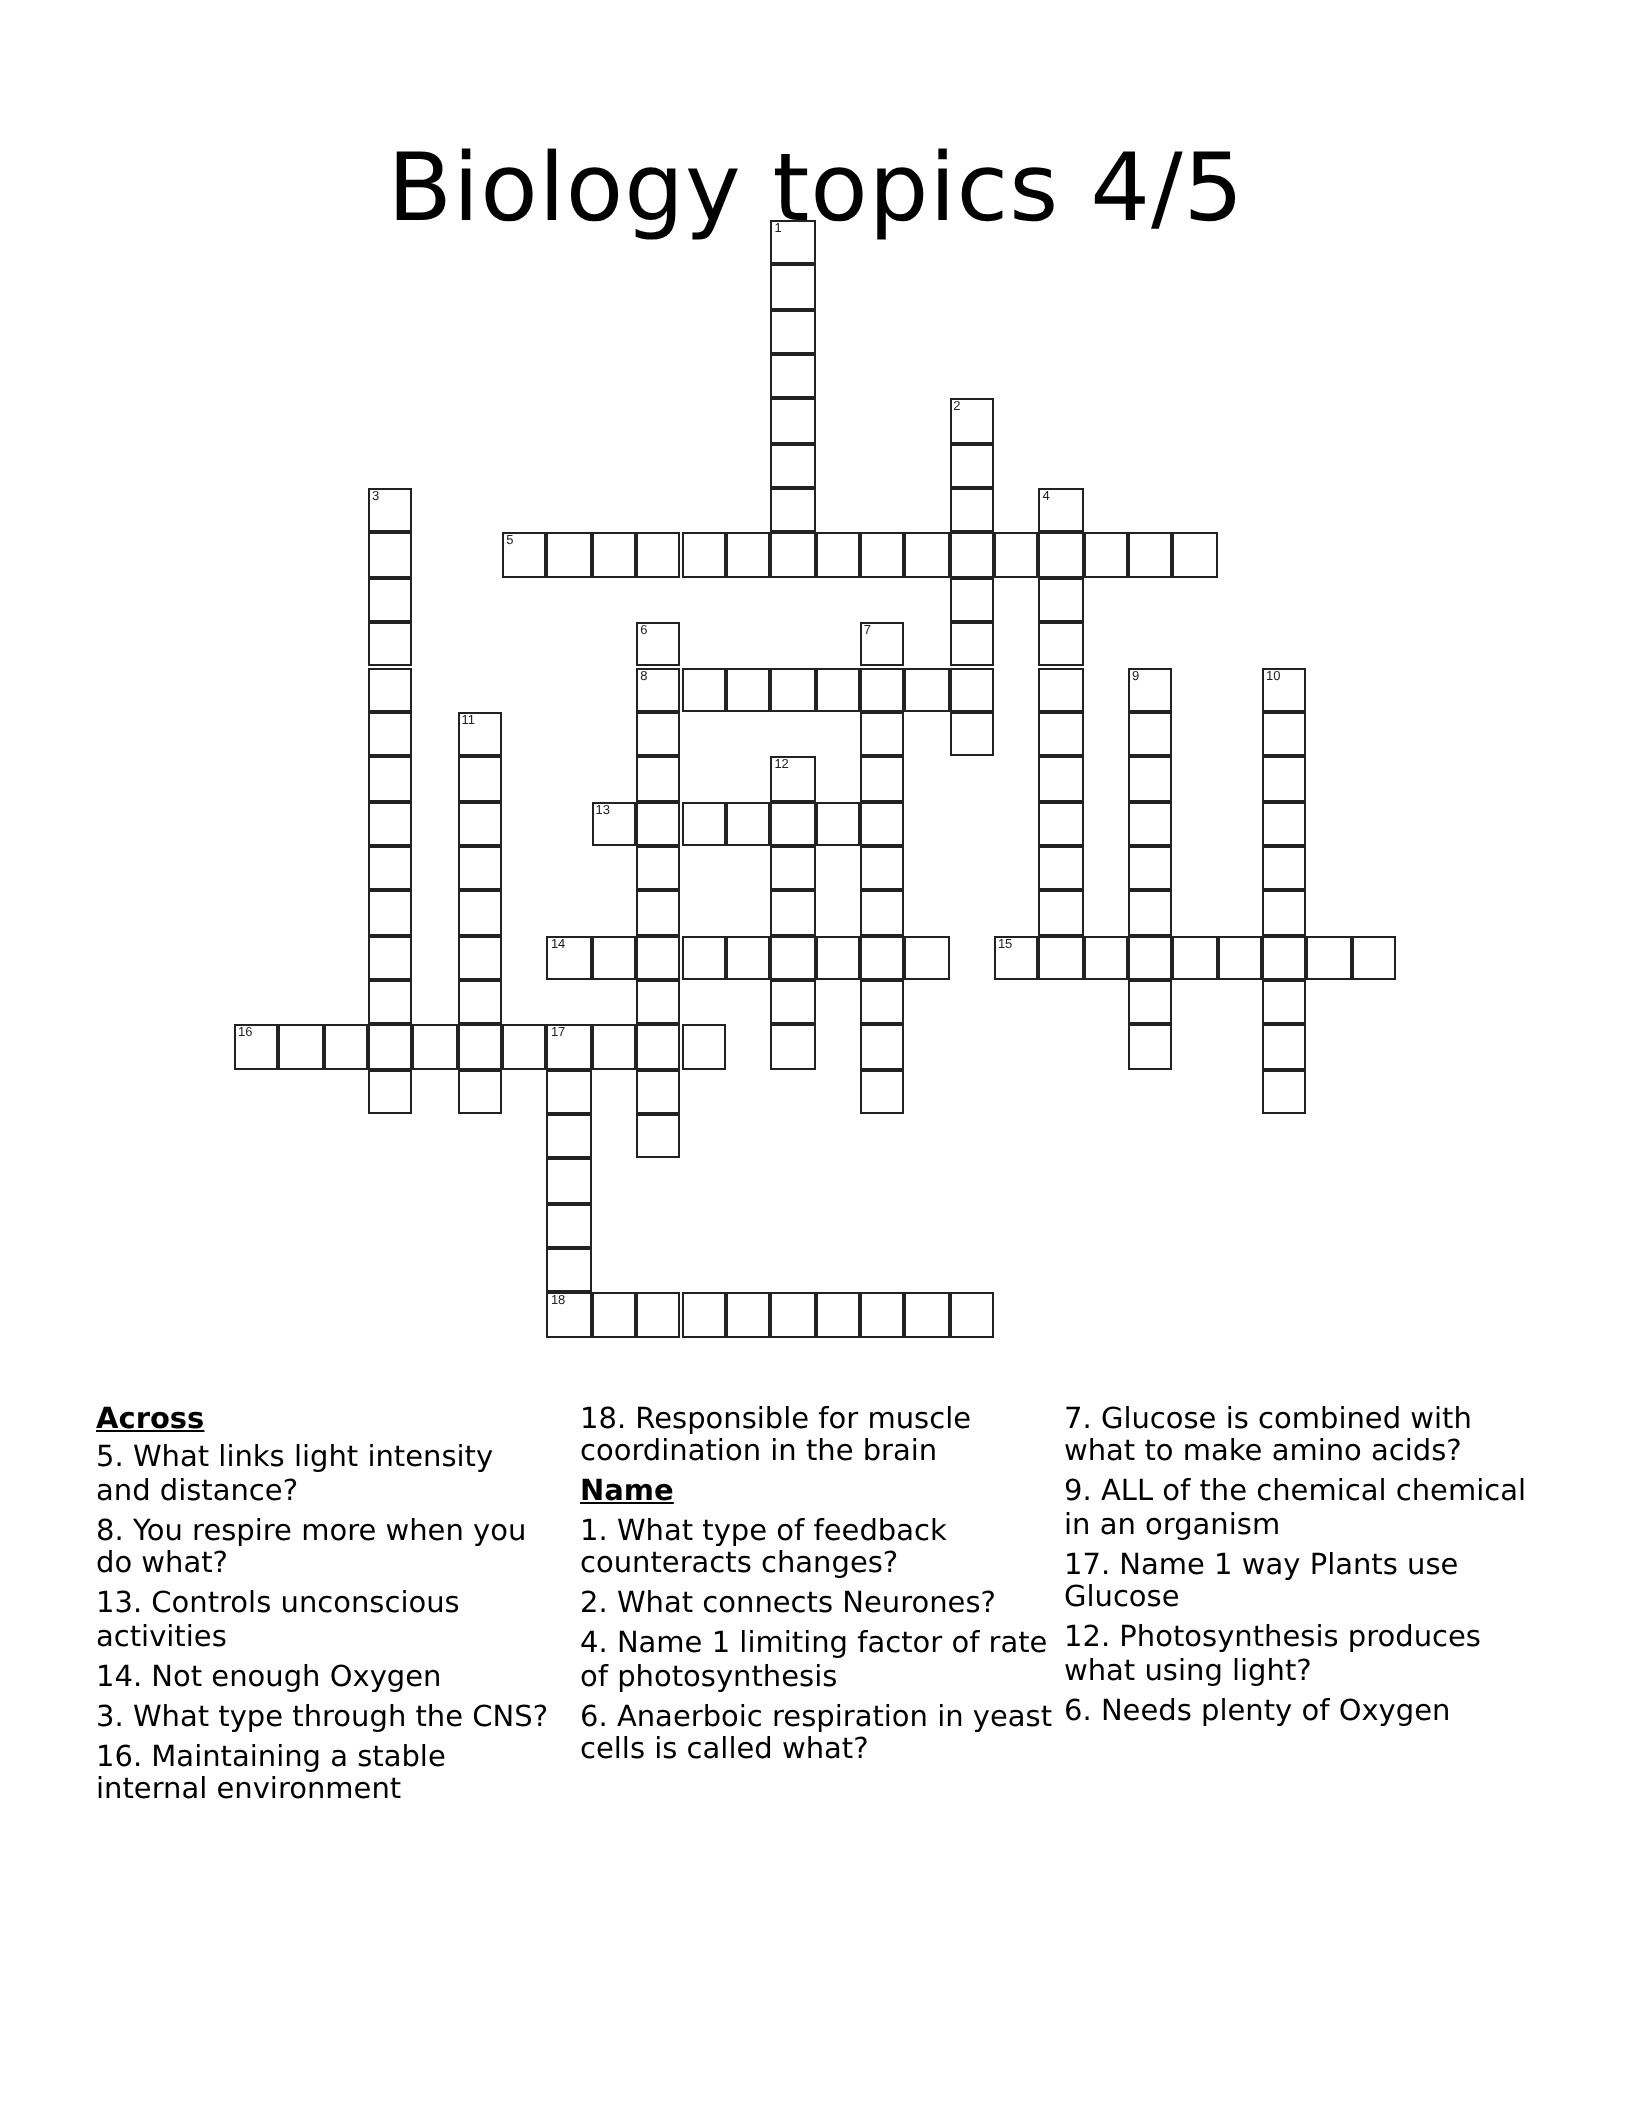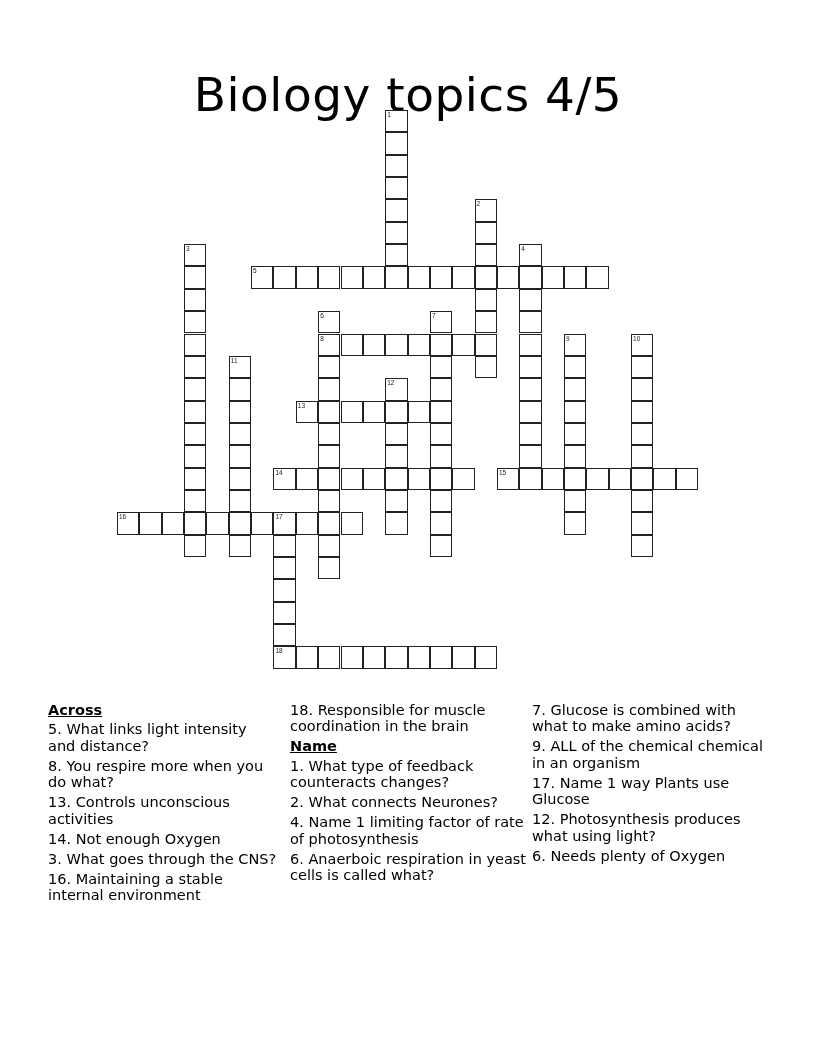--- a/index.html
+++ b/index.html
@@ -215,21 +215,21 @@
     <div class="cell" style="left: 335.25px; top: 536.4px;"></div>
     <div class="cell" style="left: 357.6px; top: 536.4px;"></div>
   </div>
 
 <div class="clues col1">
   <div class="head">Across</div>
   <div class="clue"><b>5.</b><span> What links light intensity and distance?</span></div>
   <div class="clue"><b>8.</b><span> You respire more when you do what?</span></div>
   <div class="clue"><b>13.</b><span> Controls unconscious activities</span></div>
   <div class="clue"><b>14.</b><span> Not enough Oxygen</span></div>
-  <div class="clue"><b>3.</b><span> What goes through the CNS?</span></div>
+  <div class="clue"><b>3.</b><span> What type through the CNS?</span></div>
   <div class="clue"><b>16.</b><span> Maintaining a stable internal environment</span></div>
 </div>
 
 <div class="clues col2">
   <div class="clue"><b>18.</b><span> Responsible for muscle coordination in the brain</span></div>
   <div class="head">Name</div>
   <div class="clue"><b>1.</b><span> What type of feedback counteracts changes?</span></div>
   <div class="clue"><b>2.</b><span> What connects Neurones?</span></div>
   <div class="clue"><b>4.</b><span> Name 1 limiting factor of rate of photosynthesis</span></div>
   <div class="clue"><b>6.</b><span> Anaerboic respiration in yeast cells is called what?</span></div>

